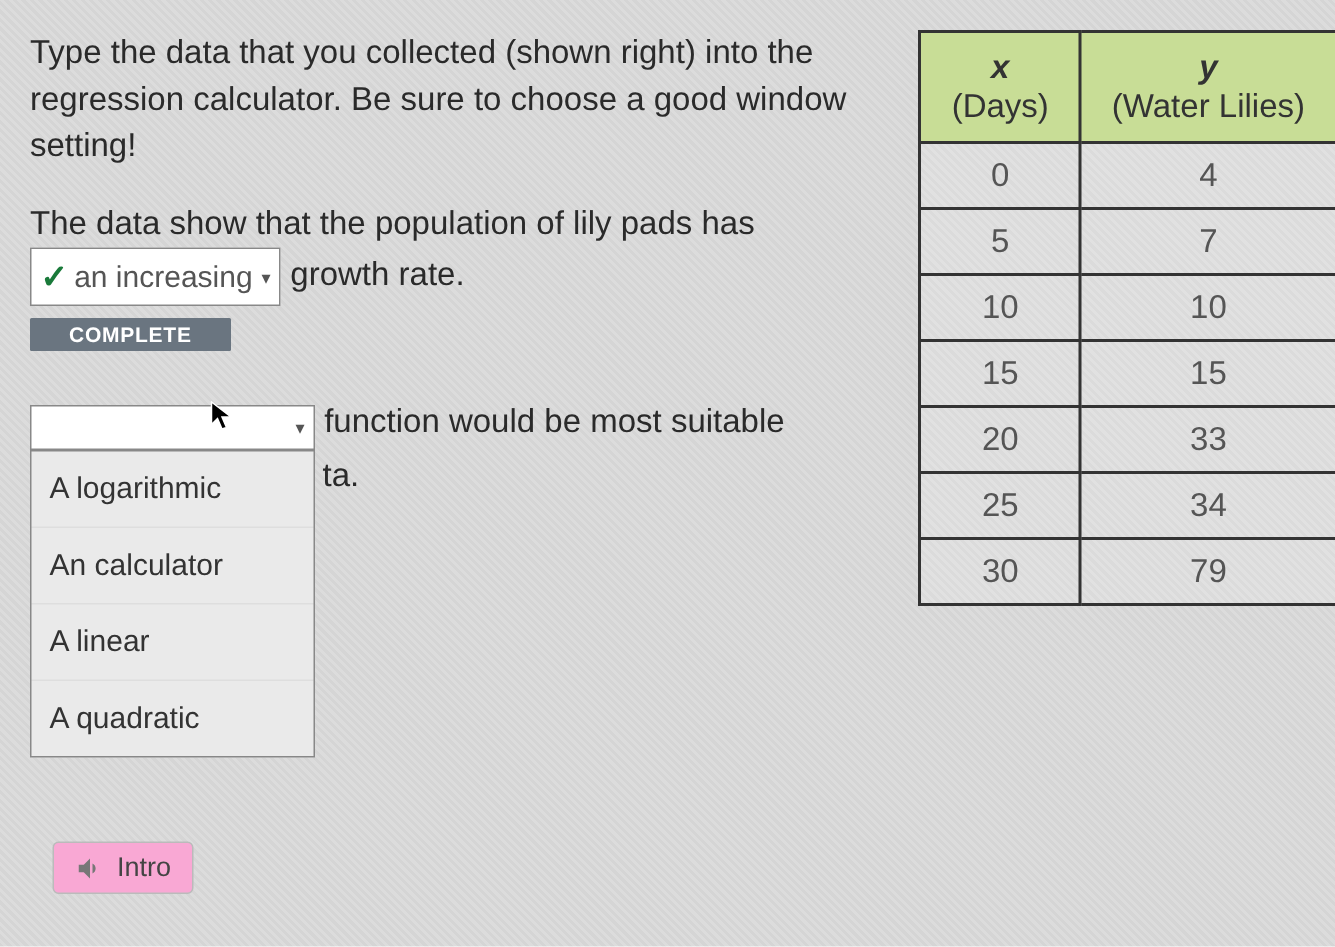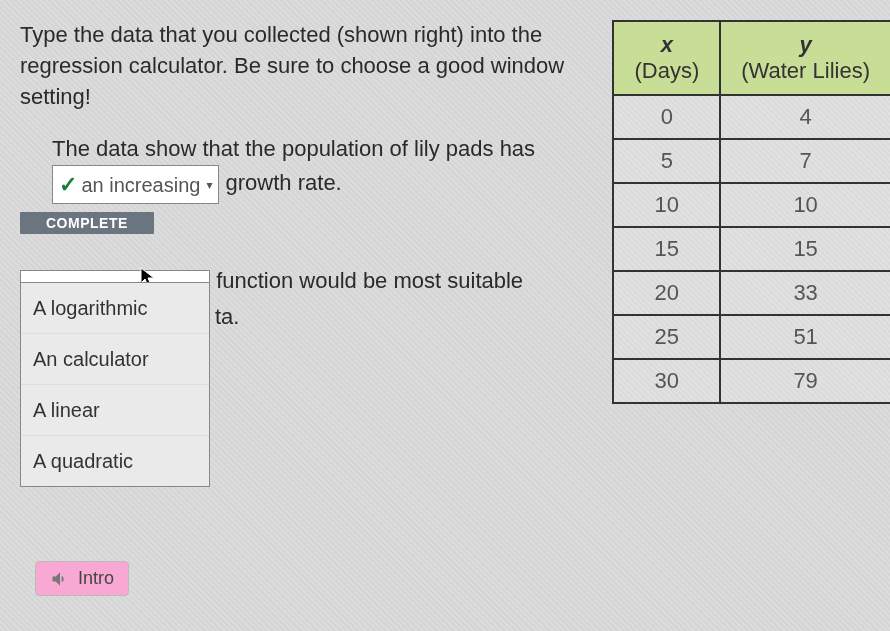--- a/index.html
+++ b/index.html
@@ -23,21 +23,20 @@
     .instruction {
       font-size: 22px;
       line-height: 1.4;
       margin-bottom: 20px;
       color: #2a2a2a;
     }
     .sentence1 {
       font-size: 22px;
       line-height: 1.5;
       color: #2a2a2a;
-      margin-left: 32px;
     }
     .inline-select {
       display: inline-flex;
       align-items: center;
       background: #fff;
       border: 1px solid #888;
       padding: 2px 6px;
       font-size: 20px;
       vertical-align: middle;
     }
@@ -90,21 +89,21 @@
     .cursor {
       position: absolute;
       left: 120px;
       top: 2px;
       font-size: 20px;
       pointer-events: none;
     }
     .dropdown-list {
       position: absolute;
       left: 0;
-      top: 17px;
+      top: 35px;
       background: #eaeaea;
       border: 1px solid #888;
       width: 190px;
       z-index: 5;
     }
     .dropdown-item {
       padding: 10px 12px;
       font-size: 20px;
       color: #333;
       border-bottom: 1px solid rgba(0,0,0,0.05);
@@ -238,21 +237,21 @@
         <tr>
             <td>15</td>
             <td class="y-col">15</td>
           </tr>
         <tr>
             <td>20</td>
             <td class="y-col">33</td>
           </tr>
         <tr>
             <td>25</td>
-            <td class="y-col">51</td>
+            <td class="y-col">34</td>
           </tr>
         <tr>
             <td>30</td>
             <td class="y-col">79</td>
           </tr>
       </tbody>
     </table>
   </div>
 </div>
 

